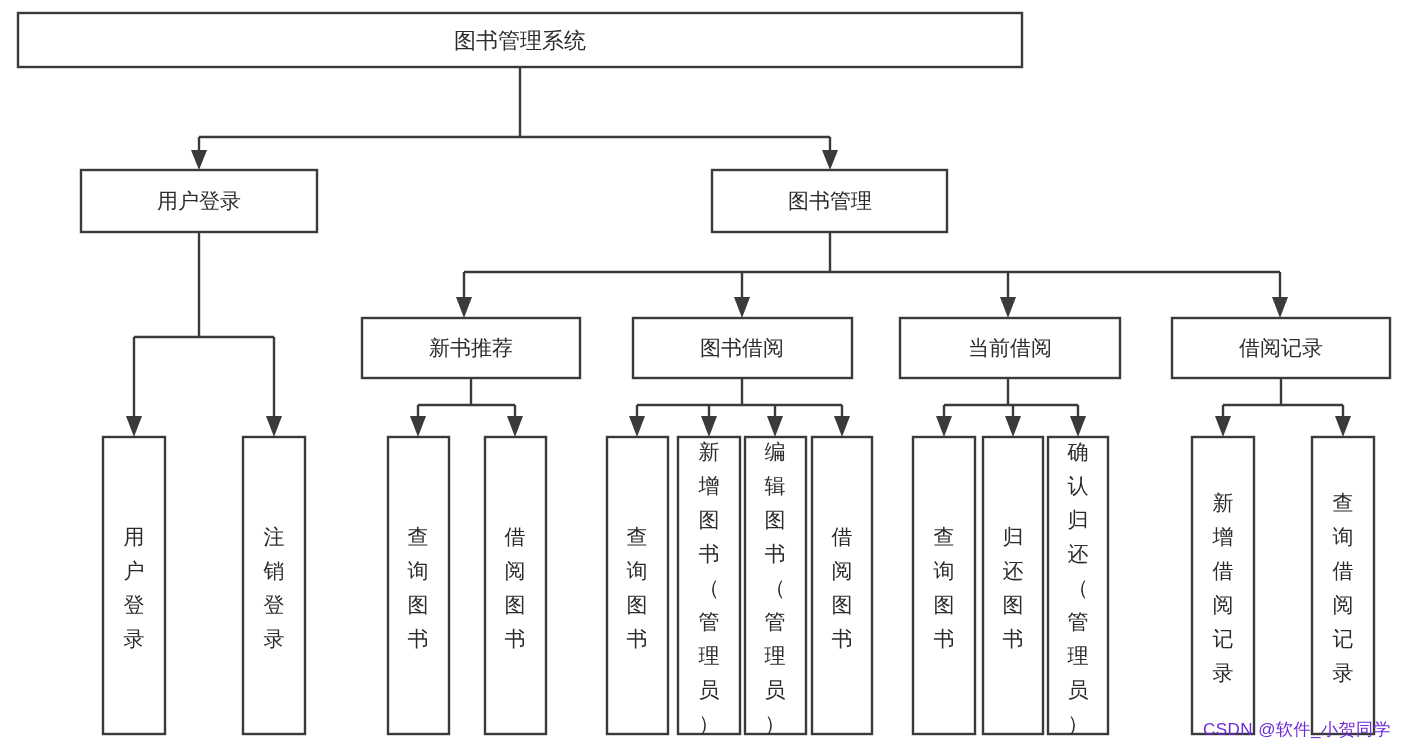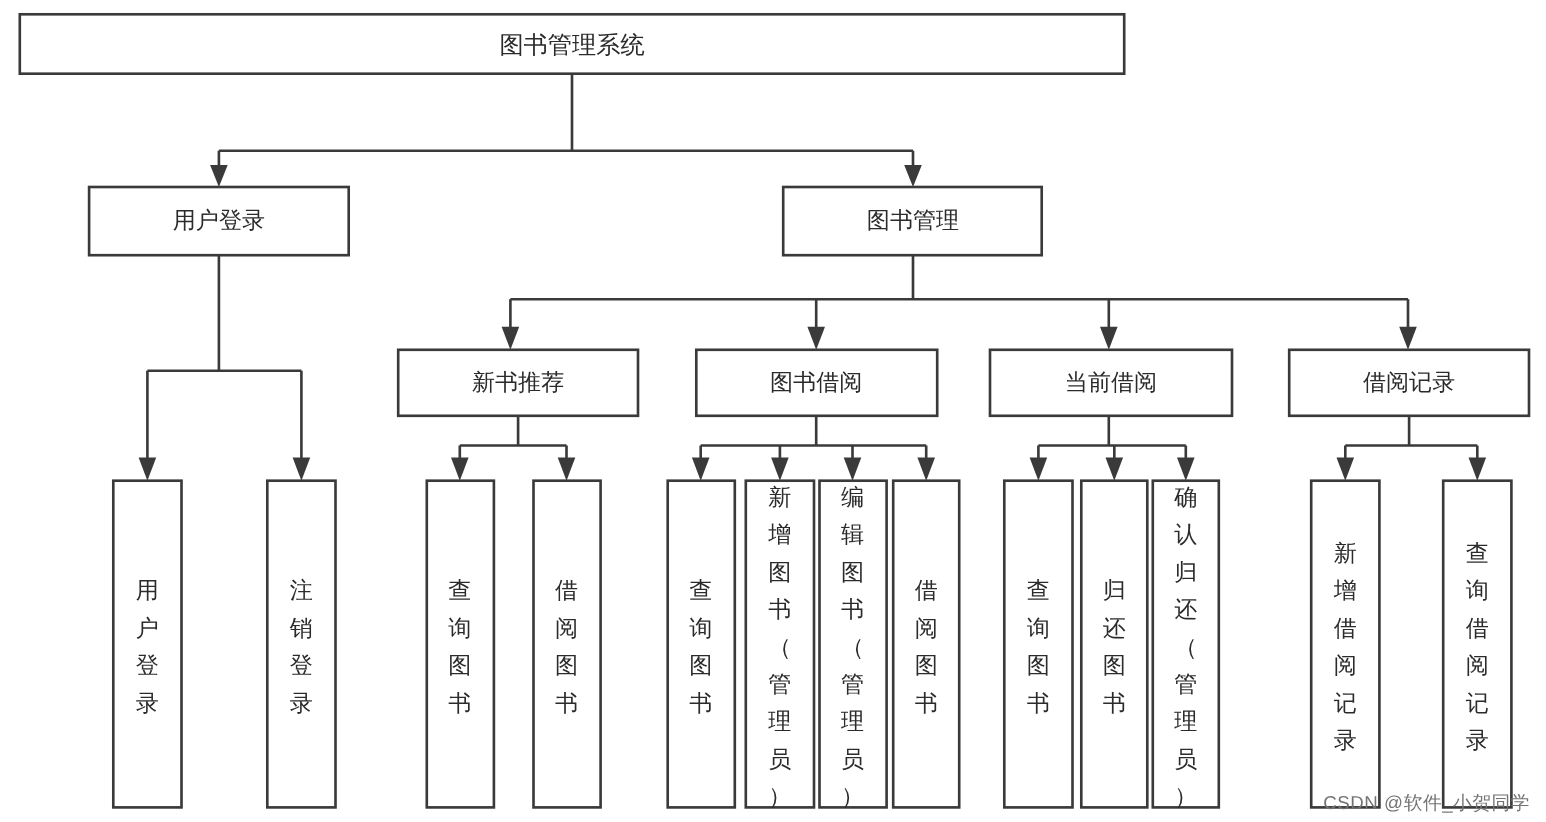--- a/index.html
+++ b/index.html
@@ -53,21 +53,21 @@
     font-family: "Liberation Sans", "DejaVu Sans", sans-serif;
     font-size: 21px;
     text-anchor: middle;
   }
   .watermark {
     position: absolute;
     right: 14px;
     bottom: 6px;
     font-family: "Liberation Sans", "DejaVu Sans", sans-serif;
     font-size: 17px;
-    color: #737373;
+    color: #6d28d9;
     letter-spacing: 0.5px;
     white-space: nowrap;
     user-select: none;
   }
 </style>
 </head>
 <body>
 
 <div id="diagram-root">
 

